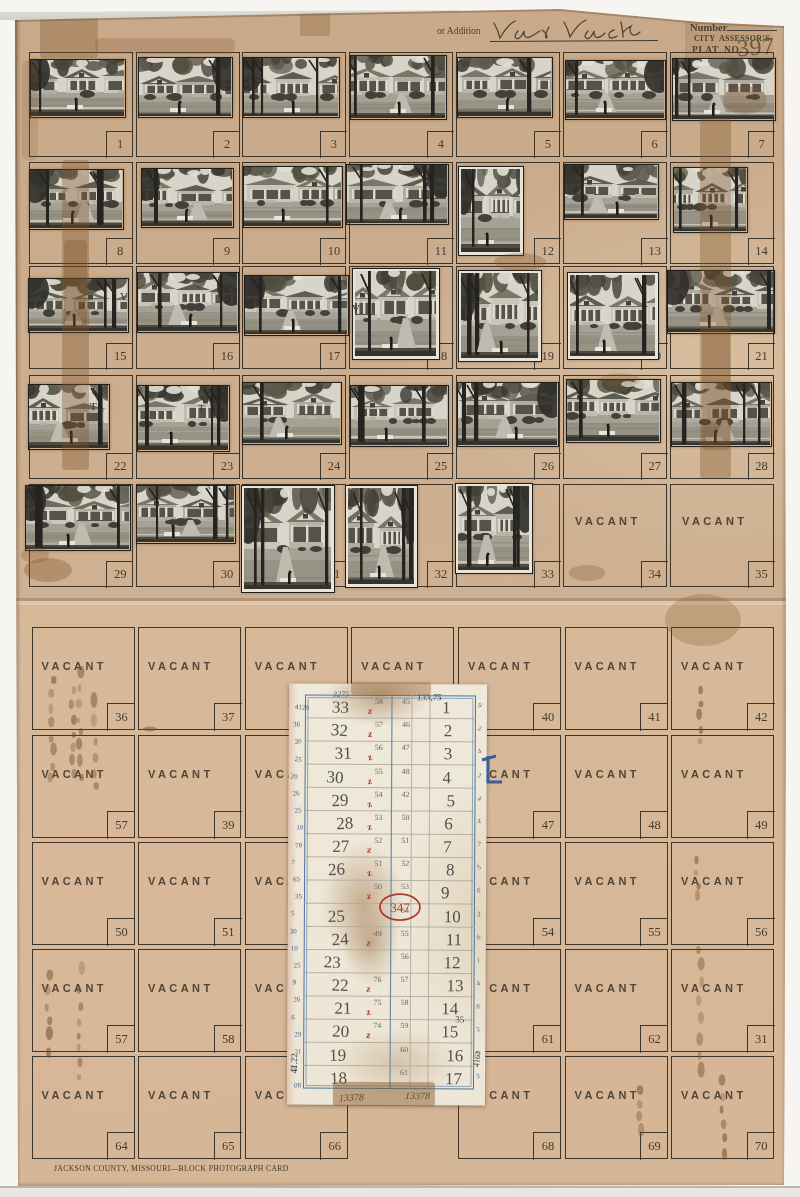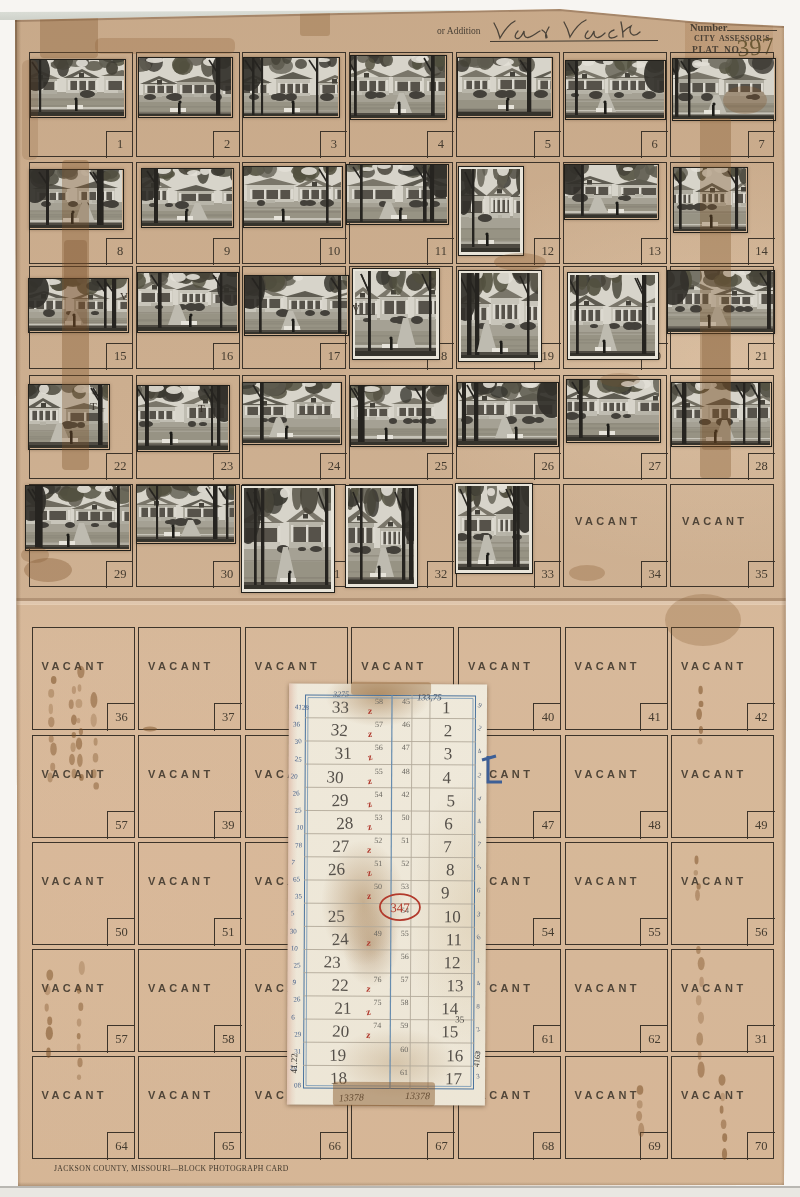--- a/index.html
+++ b/index.html
@@ -265,24 +265,20 @@
 <div class="cell" style="left:31.5px;top:1056px;width:103px;height:103px;">
 <div class="nbox" style="width:28px;height:28px;font-size:12.5px;">64</div>
 <div class="vac" style="left:9px;top:32px;">VACANT</div>
 </div>
 <div class="cell" style="left:138.1px;top:1056px;width:103px;height:103px;">
 <div class="nbox" style="width:28px;height:28px;font-size:12.5px;">65</div>
 <div class="vac" style="left:9px;top:32px;">VACANT</div>
 </div>
 <div class="cell" style="left:244.7px;top:1056px;width:103px;height:103px;">
 <div class="nbox" style="width:28px;height:28px;font-size:12.5px;">66</div>
-<div class="vac" style="left:9px;top:32px;">VACANT</div>
-</div>
-<div class="cell" style="left:351.3px;top:1056px;width:103px;height:103px;">
-<div class="nbox" style="width:28px;height:28px;font-size:12.5px;">67</div>
 <div class="vac" style="left:9px;top:32px;">VACANT</div>
 </div>
 <div class="cell" style="left:457.9px;top:1056px;width:103px;height:103px;">
 <div class="nbox" style="width:28px;height:28px;font-size:12.5px;">68</div>
 <div class="vac" style="left:9px;top:32px;">VACANT</div>
 </div>
 <div class="cell" style="left:564.5px;top:1056px;width:103px;height:103px;">
 <div class="nbox" style="width:28px;height:28px;font-size:12.5px;">69</div>
 <div class="vac" style="left:9px;top:32px;">VACANT</div>
 </div>

